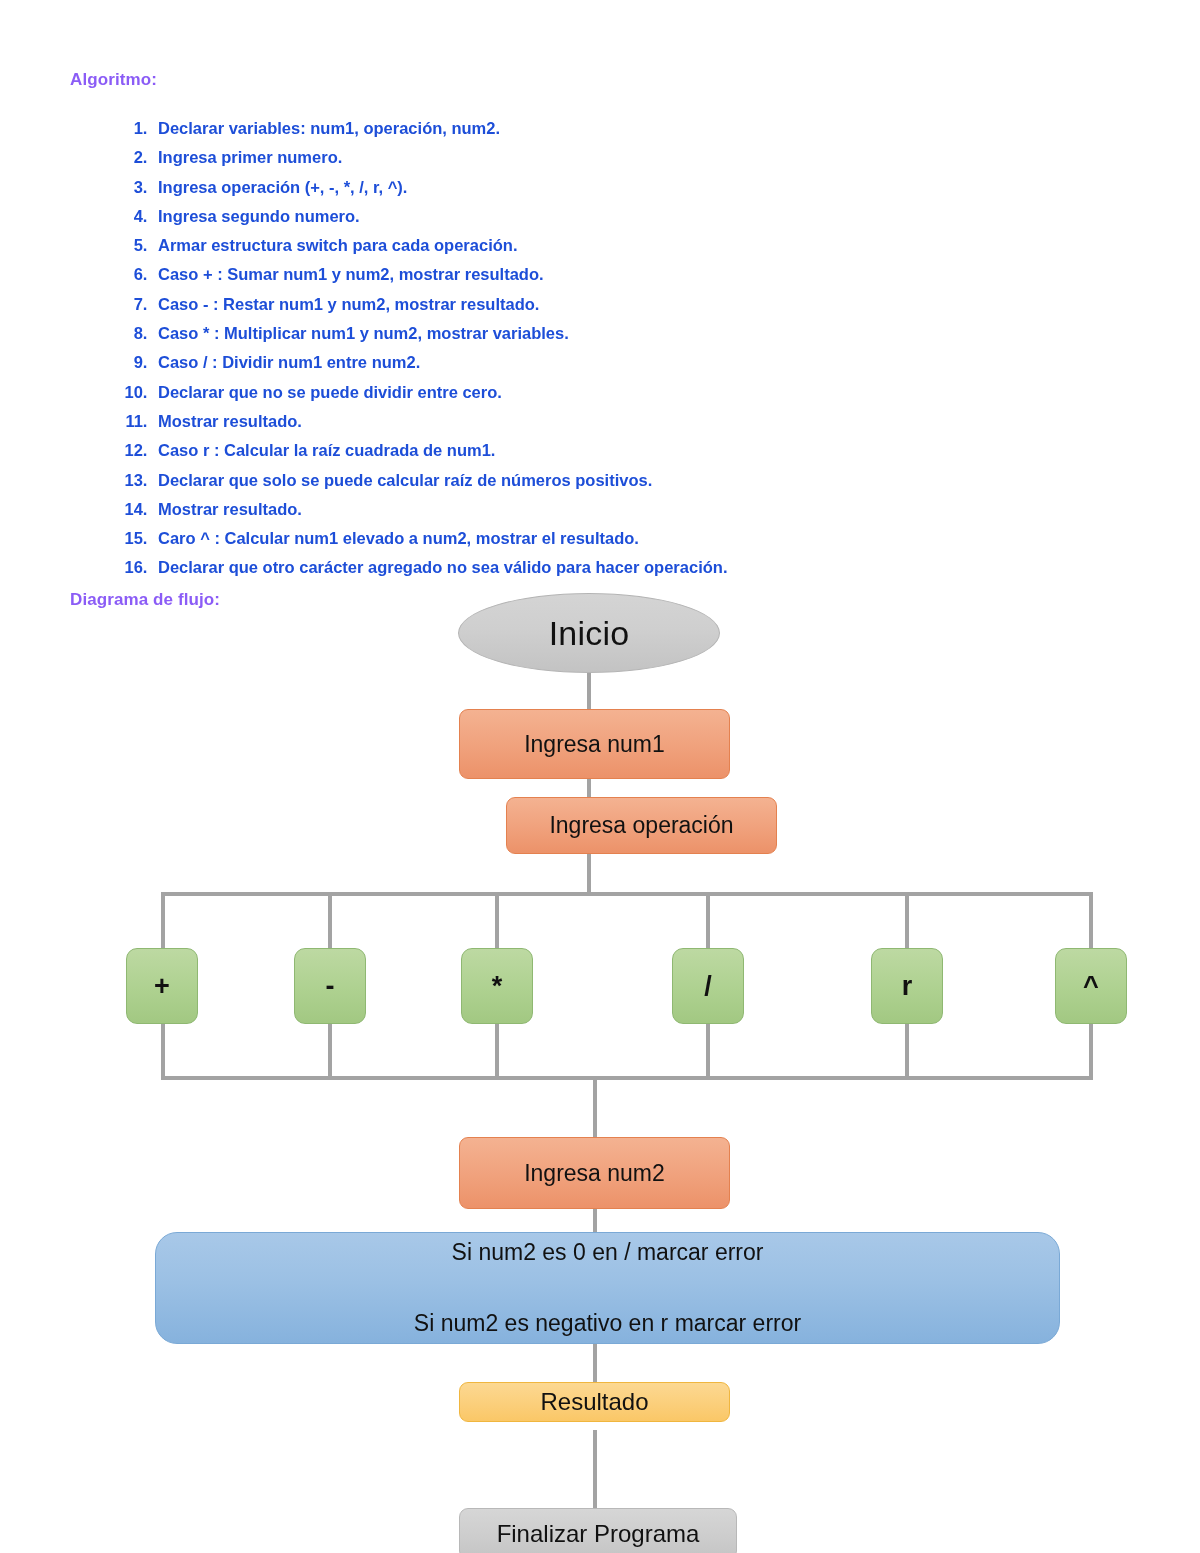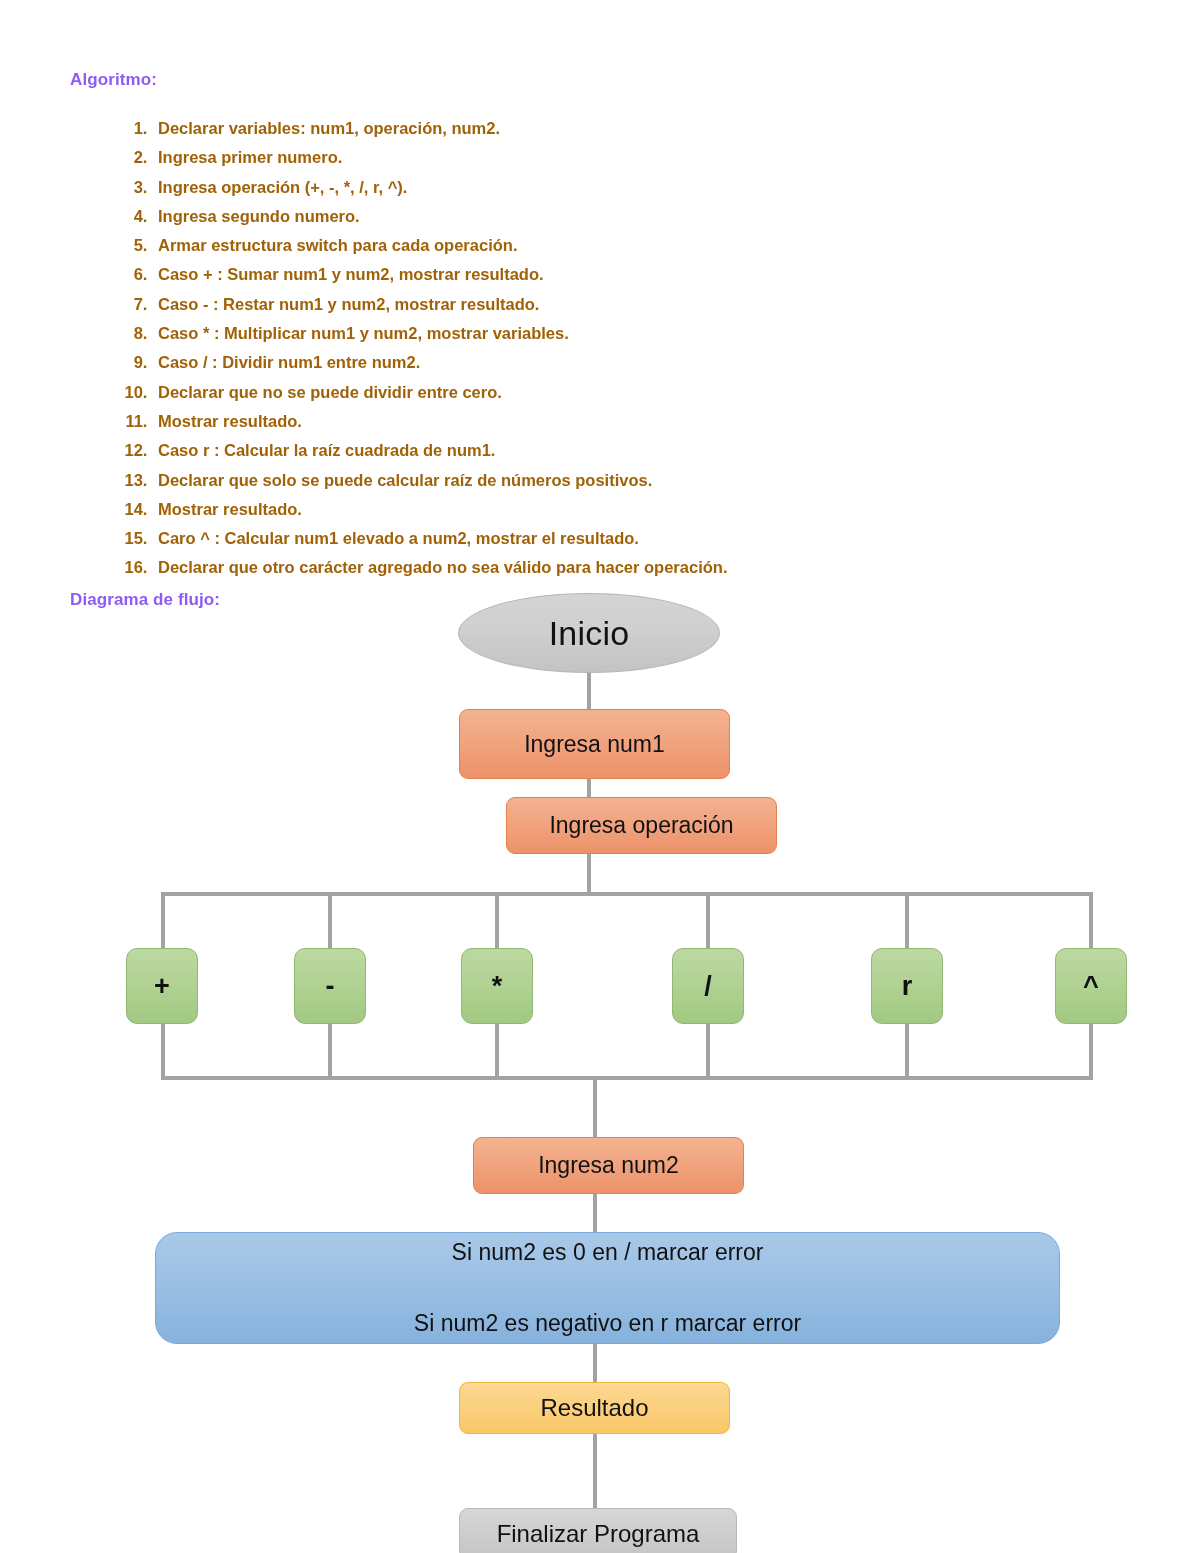--- a/index.html
+++ b/index.html
@@ -37,21 +37,21 @@
   ol.steps {
     position: absolute;
     left: 104px;
     top: 114px;
     margin: 0;
     padding: 0 0 0 48px;
     list-style-position: outside;
     list-style-type: decimal;
     font-size: 16.5px;
     font-weight: 700;
-    color: #a16207;
+    color: #1d4ed8;
   }
   ol.steps li {
     line-height: 29.3px;
     padding-left: 6px;
     white-space: nowrap;
   }
 
   
   .flow {
     position: absolute;
@@ -229,30 +229,30 @@
   </div>
 
   <div class="node node-green" style="left:871px; top:948px; width:72px; height:76px;">
     <span>r</span>
   </div>
 
   <div class="node node-green" style="left:1055px; top:948px; width:72px; height:76px;">
     <span>^</span>
   </div>
 
-  <div class="node node-orange" style="left:473px; top:1137px; width:271px; height:57px;">
+  <div class="node node-orange" style="left:459px; top:1137px; width:271px; height:72px;">
     <span>Ingresa num2</span>
   </div>
 
   <div class="node node-blue" style="left:155px; top:1232px; width:905px; height:112px;">
     <span class="line">Si num2 es 0 en / marcar error</span>
     <span class="line">Si num2 es negativo en r marcar error</span>
   </div>
 
-  <div class="node node-yellow" style="left:459px; top:1382px; width:271px; height:52px;">
+  <div class="node node-yellow" style="left:459px; top:1382px; width:271px; height:40px;">
     <span>Resultado</span>
   </div>
 
   <div class="node node-grey" style="left:459px; top:1508px; width:278px; height:52px;">
     <span>Finalizar Programa</span>
   </div>
 
 </div>
 
 </body></html>

